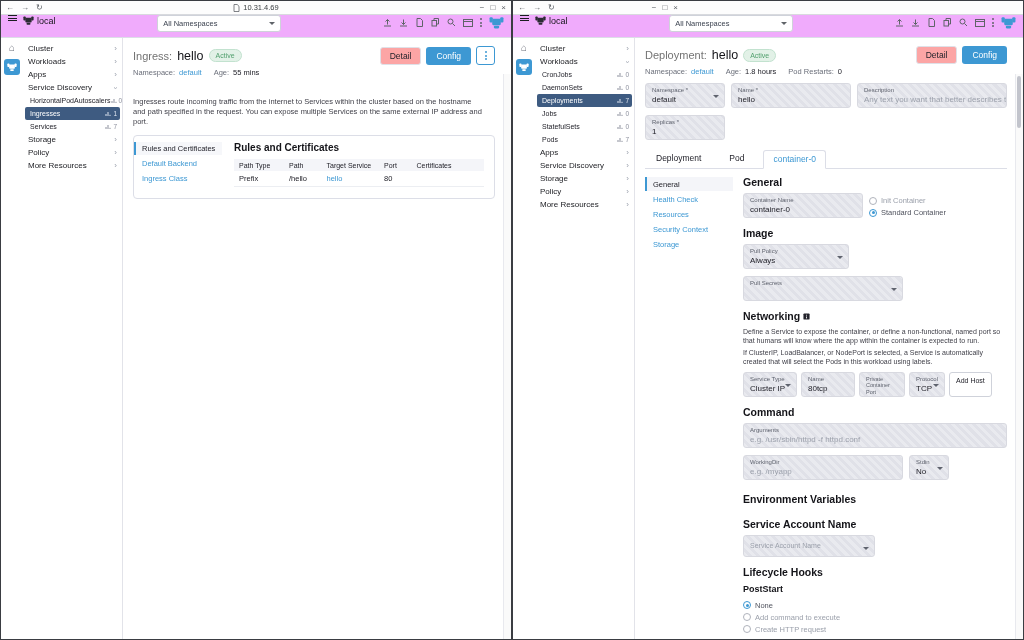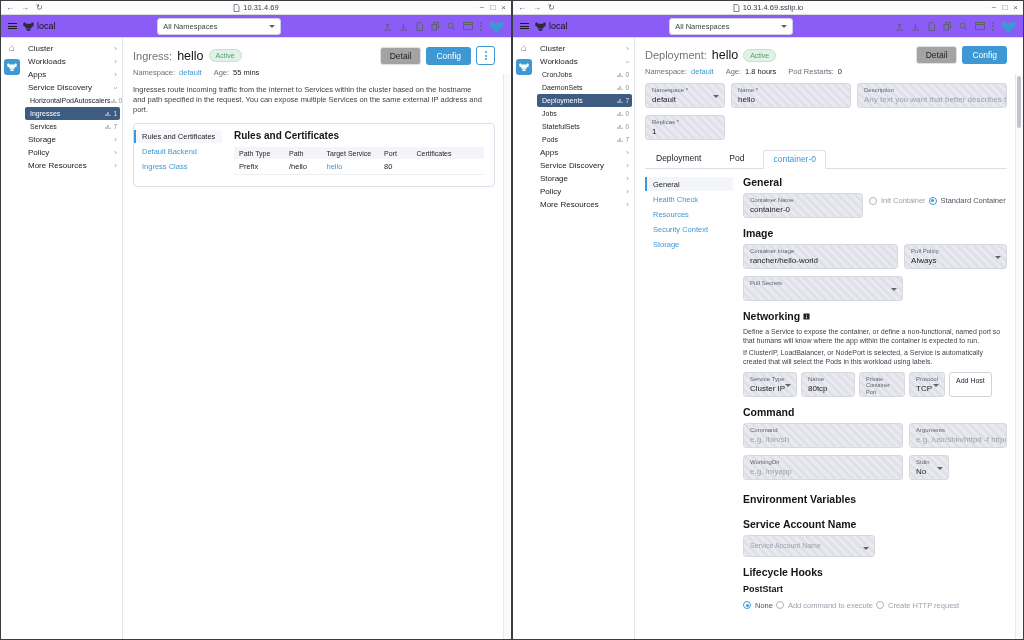--- a/index.html
+++ b/index.html
@@ -8,21 +8,21 @@
   .win{position:relative;width:512px;height:640px;background:#fff;border:1px solid #3a3d42;box-sizing:border-box;display:flex;flex-direction:column;overflow:hidden}
 
   
   .titlebar{flex:0 0 13px;display:flex;align-items:center;background:#fdfdfd;border-bottom:1px solid #d8dade;padding:0 5px;font-size:8px;color:#5f6368}
   .tb-group{display:flex;align-items:center;gap:7px;width:80px}
   .tbbtn{cursor:default;line-height:1}
   .tb-url{flex:1;display:flex;justify-content:center;align-items:center;gap:3px;font-size:7.5px;color:#3c4043}
   .tb-ctls{display:flex;justify-content:flex-end;align-items:center;gap:6px;width:80px}
 
   
-  .appheader{flex:0 0 22px;display:flex;align-items:center;gap:6px;background:#8b5cf6;border-bottom:1px solid #dcdee7;padding:0 7px}
+  .appheader{flex:0 0 22px;display:flex;align-items:flex-start;gap:6px;background:#f0abfc;border-bottom:1px solid #dcdee7;padding:0 7px}
   .burger{display:flex;flex-direction:column;gap:1.5px;width:9px}
   .burger i{height:1px;background:#1b1c21;display:block}
   .brand{display:flex;align-items:center;gap:3px;font-size:9px;color:#141419}
   .spacer{flex:1}
   .ns-select{height:15px;min-width:112px;border:1px solid #cfd2da;border-radius:3px;display:flex;align-items:center;justify-content:space-between;gap:5px;padding:0 5px;font-size:7.5px;color:#3c4350;background:#fff}
   .ns-select .caret{border-left:3px solid transparent;border-right:3px solid transparent;border-top:3.5px solid #5f6368}
   .hicons{display:flex;align-items:center;gap:7px;color:#5f6368}
   .hicons svg{display:block}
   .dots3{display:flex;flex-direction:column;gap:1.5px}
   .dots3 i{width:2px;height:2px;border-radius:50%;background:#5f6368;display:block}
@@ -44,29 +44,29 @@
 
   .content{flex:1;min-width:0;padding:8px 16px 0 10px;overflow:hidden}
 
   
   .title-row{display:flex;align-items:center;gap:5px}
   .ptype{font-size:11px;color:#737373}
   .pname{font-size:12.5px;color:#141419}
   .badge{font-size:7px;color:#52a06e;background:#e2f1e7;border:1px solid #c2e2cf;border-radius:8px;padding:1px 6px;line-height:9px}
   .title-actions{margin-left:auto;display:flex;align-items:center;gap:5px}
   .btn{font-size:8.5px;border-radius:3px;padding:3px 9px;border:1px solid transparent;line-height:10px;white-space:nowrap}
-  .btn.ghost{background:#a3a3a3;color:#23232b;border-color:#dfe1e8}
+  .btn.ghost{background:#fca5a5;color:#23232b;border-color:#dfe1e8}
   .btn.primary{background:#3d98d3;color:#fff}
   .btn.iconbtn{width:17px;height:17px;padding:0;background:#fff;border:1px solid #3d98d3;display:flex;align-items:center;justify-content:center}
   .bluedots i{background:#3d98d3}
   .meta-row{display:flex;gap:4px;font-size:7.5px;color:#6b6f7a;margin-top:3px;align-items:center}
   .meta-row .link{color:#3d98d3}
   .meta-row .val{color:#23232b}
   .meta-gap{width:4px}
-  .desc{font-size:7.5px;color:#3f3f48;line-height:1.35;margin-top:8px;max-width:97%}
+  .desc{font-size:7.5px;color:#3f3f48;line-height:1.35;margin-top:20px;max-width:97%}
 
   
   .card{display:flex;border:1px solid #dcdee7;border-radius:4px;margin-top:8px;min-height:62px;background:#fff}
   .card-tabs{flex:0 0 88px;padding:6px 0;display:flex;flex-direction:column;gap:2px}
   .vtab{font-size:7.5px;color:#3d98d3;padding:2px 6px;border-left:2px solid transparent;white-space:nowrap}
   .vtab.active{color:#23232b;border-left-color:#3d98d3;background:#f6f7fa}
   .card-main{flex:1;min-width:0;padding:6px 10px 8px 12px}
   .card-main h3{font-size:10px;color:#141419;margin:0 0 6px;font-weight:bold}
   table{width:100%;border-collapse:collapse;font-size:7.5px;table-layout:fixed}
   thead th{background:#f4f5f9;text-align:left;font-weight:normal;color:#23232b;padding:2.5px 5px;font-size:7px;white-space:nowrap;overflow:hidden}
@@ -89,21 +89,21 @@
   .tab.active{color:#3d98d3;border:1px solid #dcdee7;border-bottom:1px solid #fff;margin-bottom:-1px;border-radius:3px 3px 0 0;background:#fff}
   .tabbody{display:flex;margin-top:4px}
   .subnav{flex:0 0 88px;display:flex;flex-direction:column;gap:1px;padding-top:4px}
   .sn-item{font-size:7.5px;color:#3d98d3;padding:2.5px 6px;border-left:2px solid transparent;white-space:nowrap}
   .sn-item.active{color:#23232b;border-left-color:#3d98d3;background:#f4f5f9}
   .formcol{flex:1;min-width:0;padding:0 0 0 10px}
   h3.section{font-size:10.5px;color:#141419;margin:9px 0 5px;font-weight:bold;display:flex;align-items:center;gap:3px}
   h3.section.first{margin-top:3px}
   h4.sub{font-size:9px;color:#141419;margin:6px 0 4px;font-weight:bold}
   .para{font-size:7px;color:#3f3f48;line-height:1.35;margin:2px 0;max-width:99%}
-  .radio-col{display:flex;flex-direction:row;gap:3px;padding-top:3px}
+  .radio-col{display:flex;flex-direction:column;gap:3px;padding-top:3px}
   .radio{display:flex;align-items:center;gap:4px;font-size:7.5px;color:#50535e;white-space:nowrap}
   .radio.dim{color:#9ba0ab}
   .rdot{width:8px;height:8px;border:1px solid #b0b3bc;border-radius:50%;position:relative;box-sizing:border-box;background:#fff;flex:0 0 auto}
   .radio.checked .rdot{border-color:#3d98d3}
   .radio.checked .rdot::after{content:"";position:absolute;left:1.5px;top:1.5px;right:1.5px;bottom:1.5px;background:#3d98d3;border-radius:50%}
   .btn.small{font-size:7px;padding:3px 6px;background:#fff;color:#23232b;border-color:#cfd2da;height:25px;box-sizing:border-box}
 
   
   .scrollcol{position:absolute;top:36px;right:0;bottom:0;width:7px;background:#fafafa;border-left:1px solid #e8e9ee}
   .thumb{position:absolute;top:2px;left:1px;width:4px;border-radius:2px;background:#c2c4cc}
@@ -331,26 +331,20 @@
     </div>
   </div>
 
   <div class="win">
     <div class="titlebar">
       <div class="tb-group">
         <span class="tbbtn">←</span>
         <span class="tbbtn">→</span>
         <span class="tbbtn">↻</span>
       </div>
-      <div class="tb-url">
-        <svg width="7" height="8" viewBox="0 0 7 8">
-            <path d="M1 .5h3.2L6 2.3V7.5H1z" fill="none" stroke="#5f6368" stroke-width="0.8"></path>
-          </svg>
-        <span>10.31.4.69.sslip.io</span>
-      </div>
       <div class="tb-ctls">
         <span class="tbbtn">−</span>
         <span class="tbbtn">□</span>
         <span class="tbbtn">×</span>
       </div>
     </div>
 
     <div class="appheader">
       <span class="burger">
           <i></i>
@@ -579,24 +573,20 @@
                   </span>
                 <span class="radio checked">
                     <span class="rdot"></span>
                     <span>Standard Container</span>
                   </span>
               </div>
             </div>
 
             <h3 class="section">Image</h3>
             <div class="form-row" style="margin-top:2px">
-              <div class="field hatch" style="width:160px">
-                <div class="flabel">Container Image</div>
-                <div class="fval">rancher/hello-world</div>
-              </div>
               <div class="field hatch select" style="width:106px">
                 <div class="flabel">Pull Policy</div>
                 <div class="fval">Always</div>
               </div>
             </div>
             <div class="form-row">
               <div class="field hatch select" style="width:160px">
                 <div class="flabel">Pull Secrets</div>
                 <div class="fval"></div>
               </div>
@@ -625,24 +615,20 @@
               </div>
               <div class="field hatch select" style="width:36px">
                 <div class="flabel">Protocol</div>
                 <div class="fval">TCP</div>
               </div>
               <span class="btn small">Add Host</span>
             </div>
 
             <h3 class="section">Command</h3>
             <div class="form-row" style="margin-top:2px">
-              <div class="field hatch" style="width:160px">
-                <div class="flabel">Command</div>
-                <div class="fval ph">e.g. /bin/sh</div>
-              </div>
               <div class="field hatch" style="flex:1">
                 <div class="flabel">Arguments</div>
                 <div class="fval ph">e.g. /usr/sbin/httpd -f httpd.conf</div>
               </div>
             </div>
             <div class="form-row">
               <div class="field hatch" style="width:160px">
                 <div class="flabel">WorkingDir</div>
                 <div class="fval ph">e.g. /myapp</div>
               </div>

